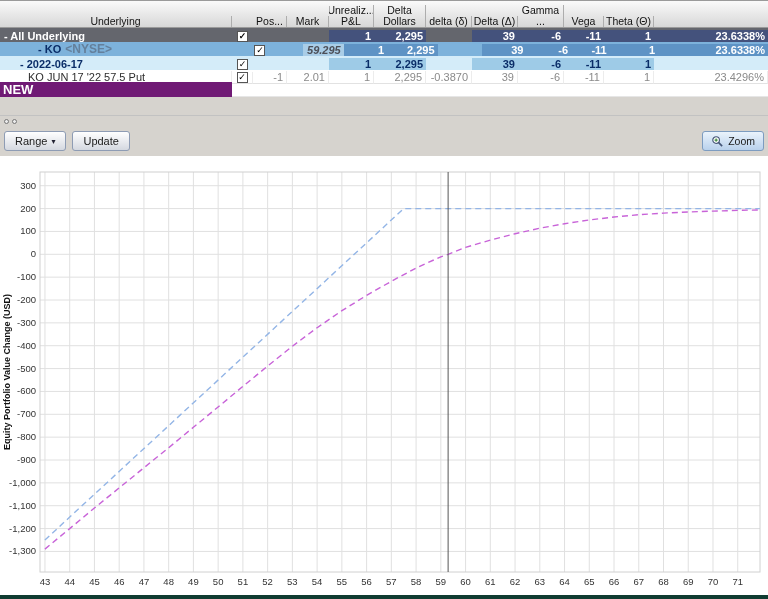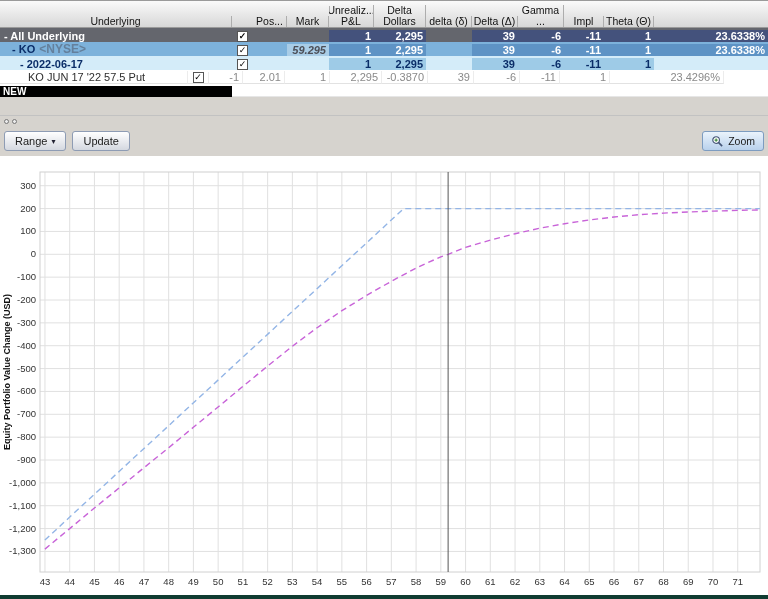--- a/index.html
+++ b/index.html
@@ -29,21 +29,21 @@
     font-size:9px;line-height:9px;color:#000;display:flex;align-items:center;justify-content:center;
   }
   
   .row-all{background:#64666d;color:#fff;font-weight:bold;}
   .row-all .col-unrl,.row-all .col-dd,.row-all .col-delta,.row-all .col-gamma,
   .row-all .col-vega,.row-all .col-theta,.row-all .col-ivol{background:#44527c;}
   .row-all .col-pos,.row-all .col-mark{background:#73757d;}
   .row-all .col-delta_s{background:#9aa0ab;}
   .row-all .underl{padding-left:4px;}
   
-  .row-ko{background:#7db2db;}
+  .row-ko{background:#7db2db;padding-left:26px;}
   .row-ko .underl{padding-left:12px;}
   .row-ko .lbl{color:#0a2d68;font-weight:bold;}
   .row-ko .sub{color:#64809c;font-size:12px;margin-left:4px;font-weight:bold;}
   .row-ko .col-unrl,.row-ko .col-dd,.row-ko .col-delta,.row-ko .col-gamma,
   .row-ko .col-vega,.row-ko .col-theta,.row-ko .col-ivol{background:#5e93c5;color:#fff;font-weight:bold;}
   .row-ko .col-pos,.row-ko .col-mark,.row-ko .col-delta_s{background:#a9cde7;}
   .row-ko .col-mark{color:#4c4f58;font-style:italic;font-weight:bold;}
   
   .row-exp{background:#d4ecf9;}
   .row-exp .underl{padding-left:20px;}
@@ -51,21 +51,21 @@
   .row-exp .col-unrl,.row-exp .col-dd,.row-exp .col-delta,.row-exp .col-gamma,
   .row-exp .col-vega,.row-exp .col-theta{background:#9ecbe7;color:#0a2d68;font-weight:bold;}
   
   .row-opt{background:#fff;color:#8a8a8a;}
   .row-opt .underl{padding-left:28px;}
   .row-opt .lbl{color:#2e2e2e;}
   .row-opt .cell{border-right:1px solid #ececec;border-bottom:1px solid #e2e2e2;}
   
   .row-new{height:13px;background:#fff;}
   .newbar{
-    background:#000000;color:#fff;font-size:10px;font-weight:bold;
+    background:#701a75;color:#fff;font-size:13px;font-weight:bold;
     display:flex;align-items:center;justify-content:center;
   }
   .restblank{background:#fff;border-bottom:1px solid #e6e6e6;}
   
   .gap{height:18px;background:#d6d3ce;}
   .splitter{height:10px;display:flex;align-items:center;gap:3px;padding-left:4px;background:#d6d3ce;border-top:1px solid #c2c2c2;}
   .dot{width:5px;height:5px;border-radius:50%;border:1px solid #777;background:#ebebeb;box-sizing:border-box;}
   .toolbar{height:30px;display:flex;align-items:center;gap:6px;padding:0 4px;background:#d6d3ce;}
   .spacer{flex:1;}
   .btn{
@@ -89,21 +89,21 @@
       <div class="hcell col-check" style="width: 21px;"></div>
       <div class="hcell col-pos" style="width: 34px;">Pos...</div>
       <div class="hcell col-mark" style="width: 42px;">Mark</div>
       <div class="hcell col-unrl" style="width: 45px;">Unrealiz...
 P&amp;L</div>
       <div class="hcell col-dd" style="width: 52px;">Delta
 Dollars</div>
       <div class="hcell col-delta_s" style="width: 46px;">delta (δ)</div>
       <div class="hcell col-delta" style="width: 46px;">Delta (Δ)</div>
       <div class="hcell col-gamma" style="width: 46px;">Gamma ...</div>
-      <div class="hcell col-vega" style="width: 40px;">Impl</div>
+      <div class="hcell col-vega" style="width: 40px;">Vega</div>
       <div class="hcell col-theta" style="width: 50px;">Theta (Θ)</div>
     </div>
     <div class="trow row-all">
       <div class="cell underl col-underlying" style="width: 232px;">
         <span class="lbl">- All Underlying</span>
       </div>
       <div class="cell ccheck col-check" style="width: 21px;">
         <span class="cb">✓</span>
       </div>
       <div class="cell col-pos" style="width: 34px;"></div>
@@ -148,21 +148,21 @@
       <div class="cell col-unrl" style="width: 45px;">1</div>
       <div class="cell col-dd" style="width: 52px;">2,295</div>
       <div class="cell col-delta_s" style="width: 46px;"></div>
       <div class="cell col-delta" style="width: 46px;">39</div>
       <div class="cell col-gamma" style="width: 46px;">-6</div>
       <div class="cell col-vega" style="width: 40px;">-11</div>
       <div class="cell col-theta" style="width: 50px;">1</div>
       <div class="cell col-ivol" style="width: 114px;"></div>
     </div>
     <div class="trow row-opt">
-      <div class="cell underl col-underlying" style="width: 188px;">
+      <div class="cell underl col-underlying" style="width: 232px;">
         <span class="lbl">KO JUN 17 '22 57.5 Put</span>
       </div>
       <div class="cell ccheck col-check" style="width: 21px;">
         <span class="cb">✓</span>
       </div>
       <div class="cell col-pos" style="width: 34px;">-1</div>
       <div class="cell col-mark" style="width: 42px;">2.01</div>
       <div class="cell col-unrl" style="width: 45px;">1</div>
       <div class="cell col-dd" style="width: 52px;">2,295</div>
       <div class="cell col-delta_s" style="width: 46px;">-0.3870</div>

